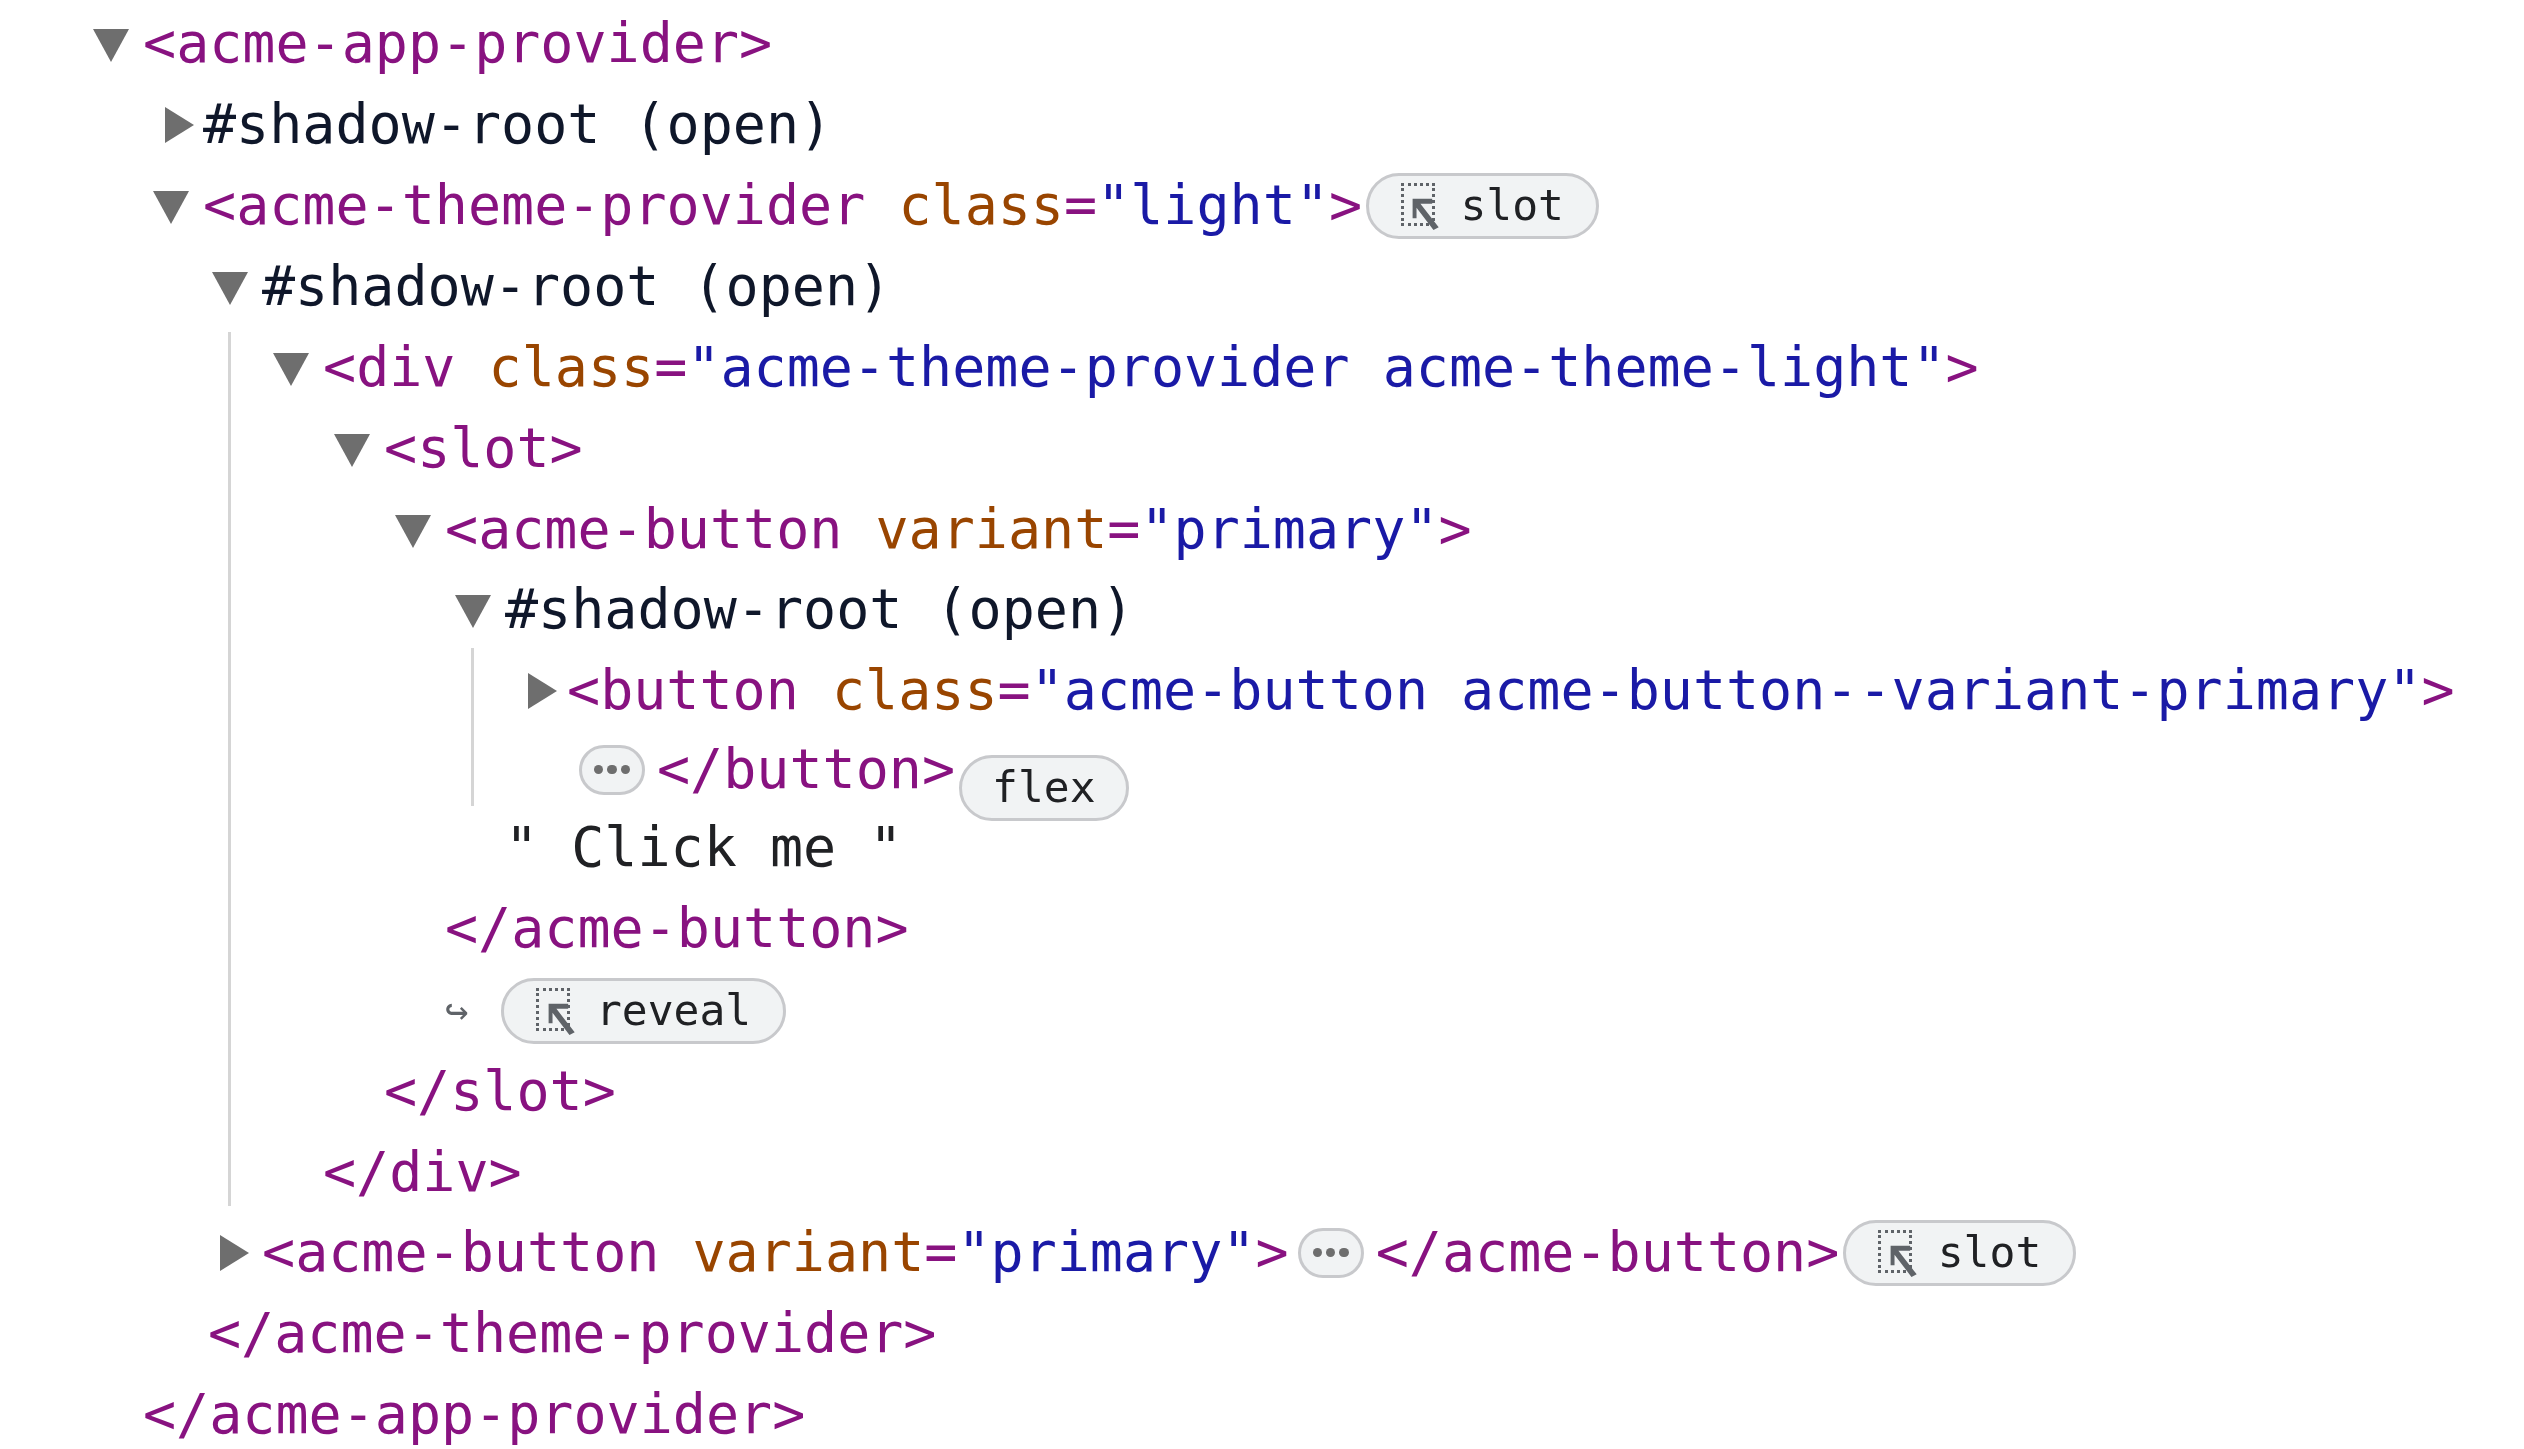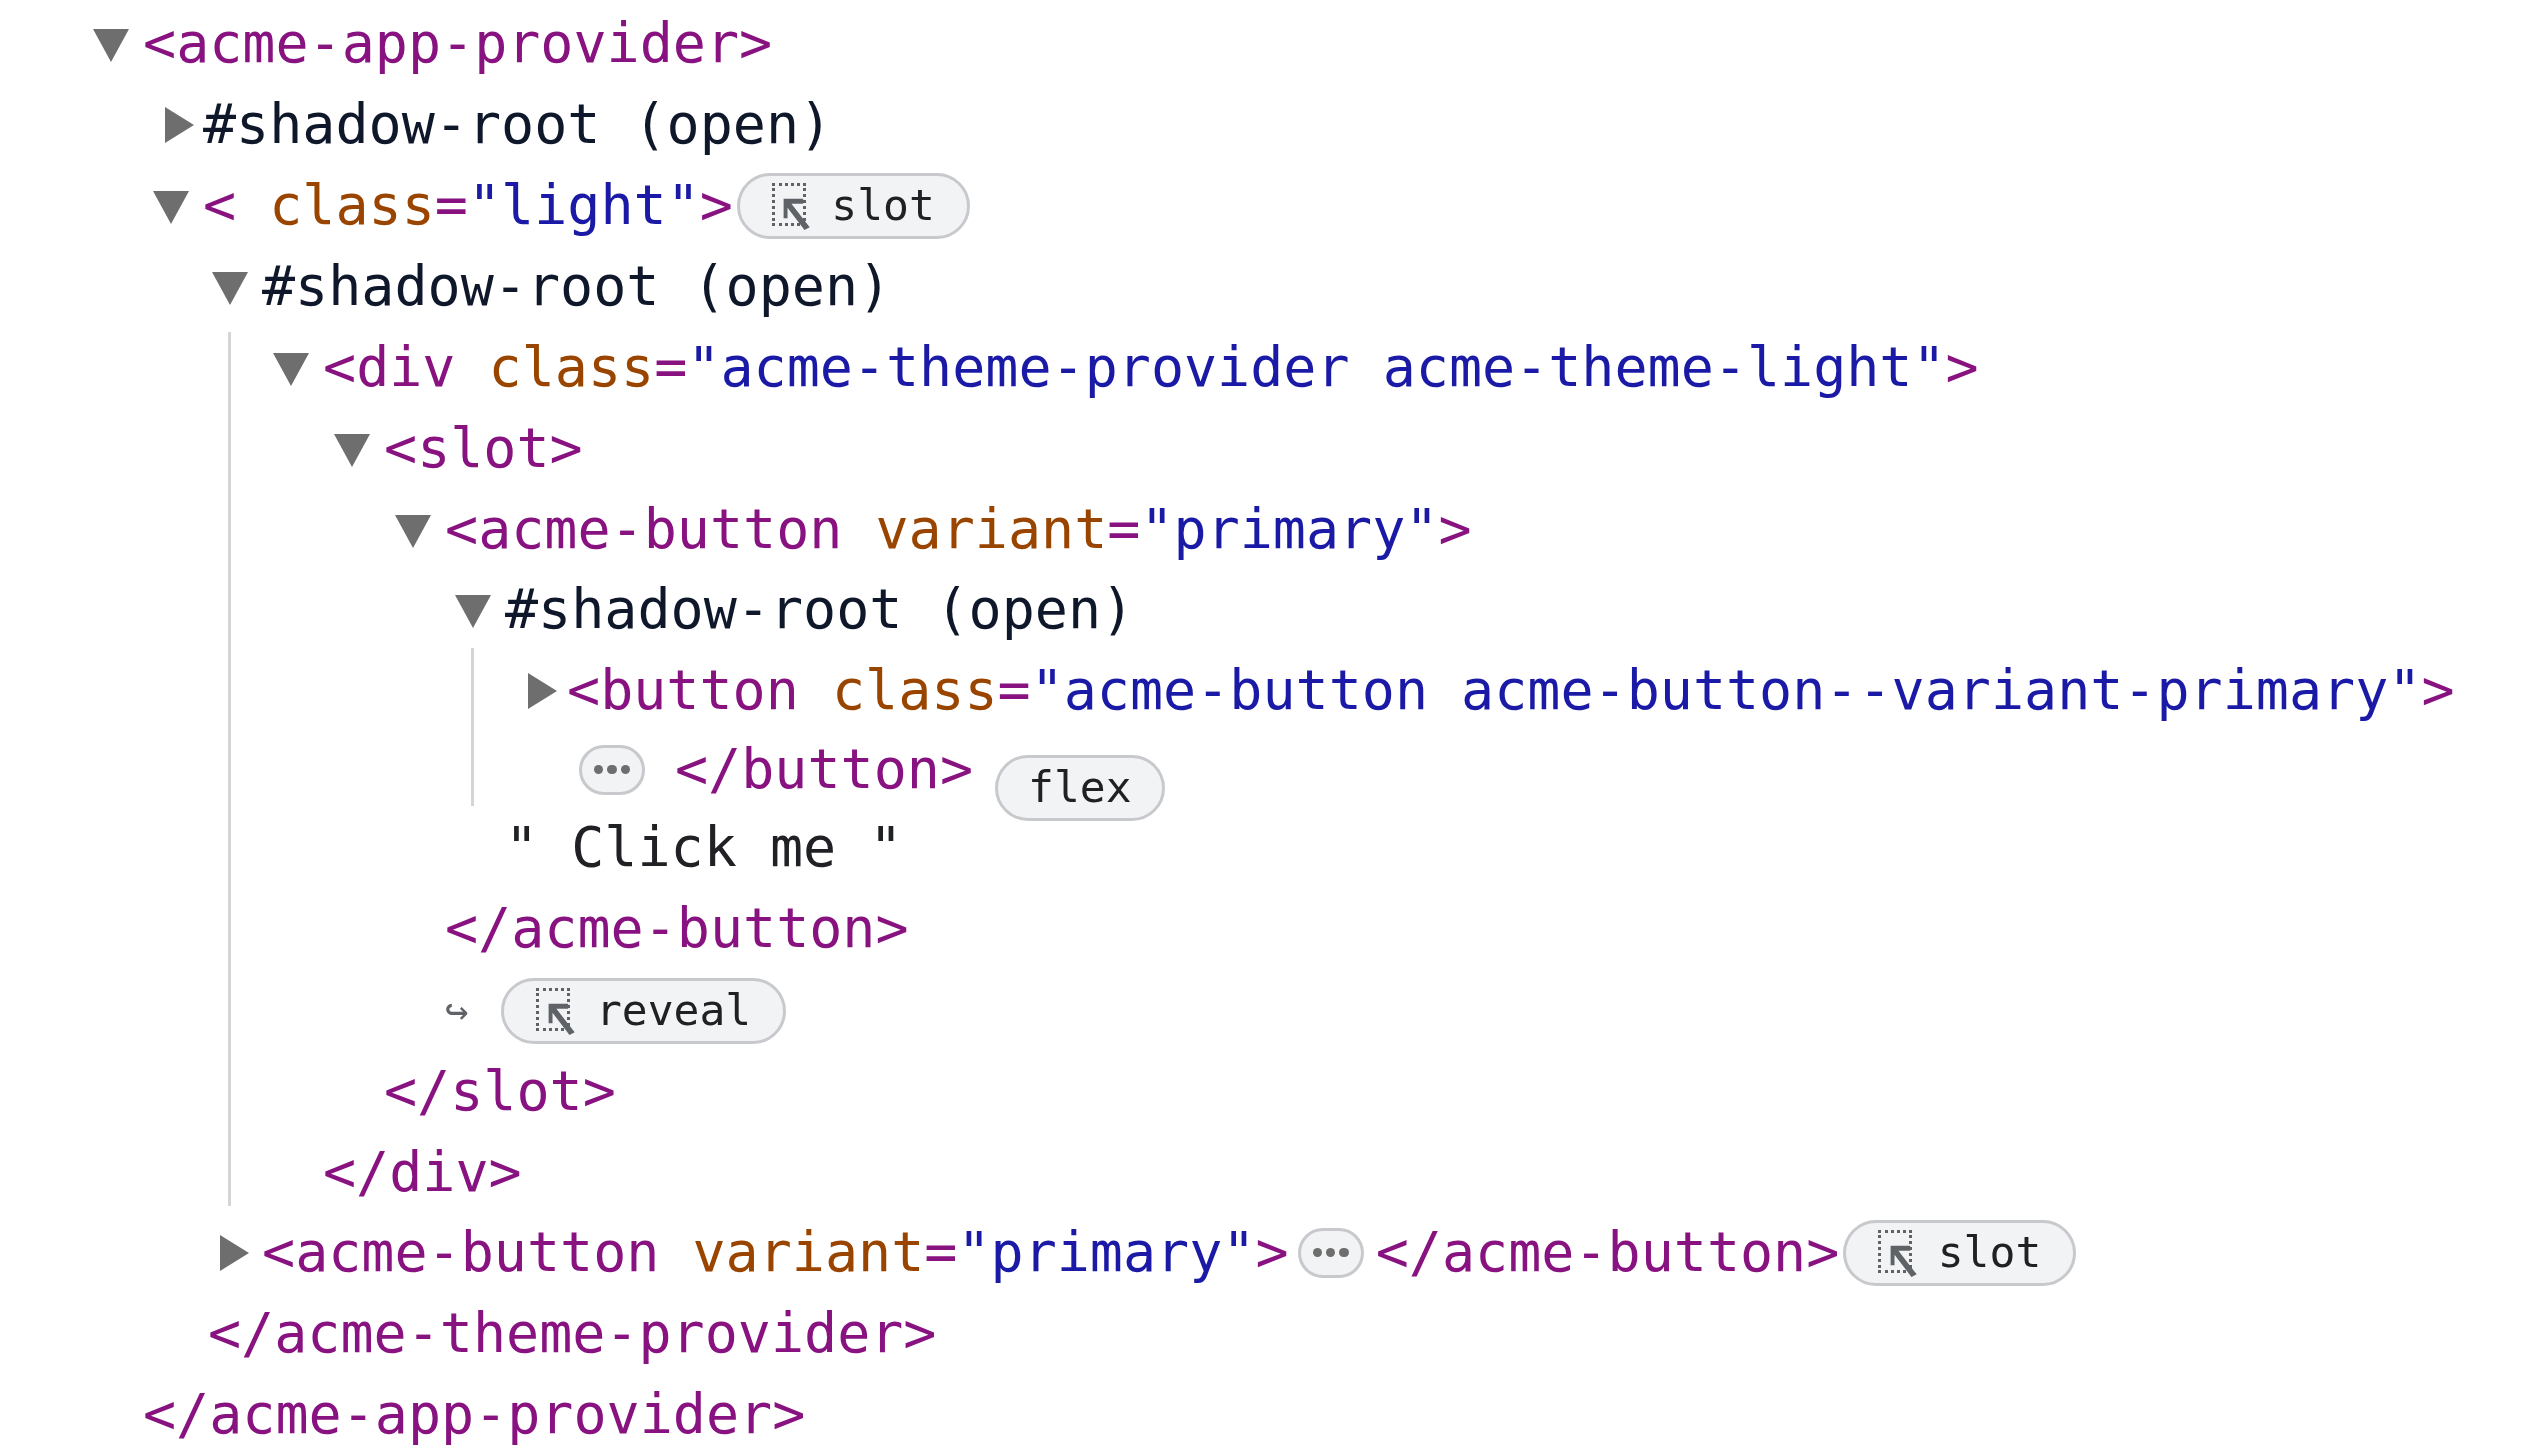--- a/index.html
+++ b/index.html
@@ -108,21 +108,21 @@
   <span class="punct">&lt;</span><span class="tag">acme-app-provider</span><span class="punct">&gt;</span>
 </div>
 
 <div class="line" style="top:84px; left:203px;">
   <span class="tw right" style="left:-38px; top:23px;"></span>
   <span class="shadow">#shadow-root (open)</span>
 </div>
 
 <div class="line" style="top:165px; left:203px;">
   <span class="tw down" style="left:-50px; top:26px;"></span>
-  <span class="punct">&lt;</span><span class="text"> </span><span class="attr">class</span><span class="eq">=</span><span class="val">"light"</span><span class="punct">&gt;</span>
+  <span class="punct">&lt;</span><span class="tag">acme-theme-provider</span><span class="text"> </span><span class="attr">class</span><span class="eq">=</span><span class="val">"light"</span><span class="punct">&gt;</span>
   <span class="badge">
     <span class="ico">
       <span class="box"></span>
       <svg width="30" height="34" viewBox="0 0 46 52">
           <path d="M4 4 L34 4 L34 12 L16 12 L44 48 L36 52 L10 18 L10 34 L4 34 Z" fill="#5f6368"></path>
         </svg>
     </span>
     <span>slot</span>
   </span>
 </div>
@@ -150,21 +150,21 @@
 <div class="line" style="top:569px; left:505px;">
   <span class="tw down" style="left:-50px; top:26px;"></span>
   <span class="shadow">#shadow-root (open)</span>
 </div>
 
 <div class="line" style="top:650px; left:567px;">
   <span class="tw right" style="left:-39px; top:23px;"></span>
   <span class="punct">&lt;</span><span class="tag">button</span><span class="text"> </span><span class="attr">class</span><span class="eq">=</span><span class="val">"acme-button acme-button--variant-primary"</span><span class="punct">&gt;</span>
 </div>
 
-<div class="line" style="top:729px; left:579px;gap:18px;">
+<div class="line" style="top:729px; left:579px;">
   <span class="ellipsis"><span class="dot"></span><span class="dot"></span><span class="dot"></span></span><span class="tag">&lt;/button&gt;</span>
   <span class="badge" style="padding:0 30px;margin-top:36px;">
     <span>flex</span>
   </span>
 </div>
 
 <div class="line" style="top:807px; left:505px;">
   <span class="text">" Click me "</span>
 </div>
 

